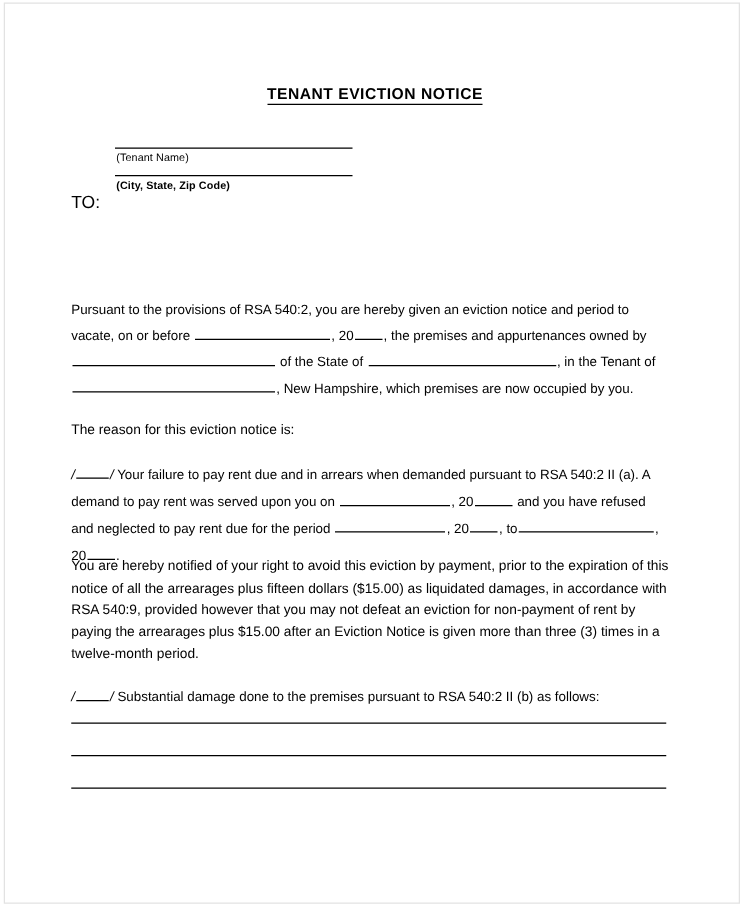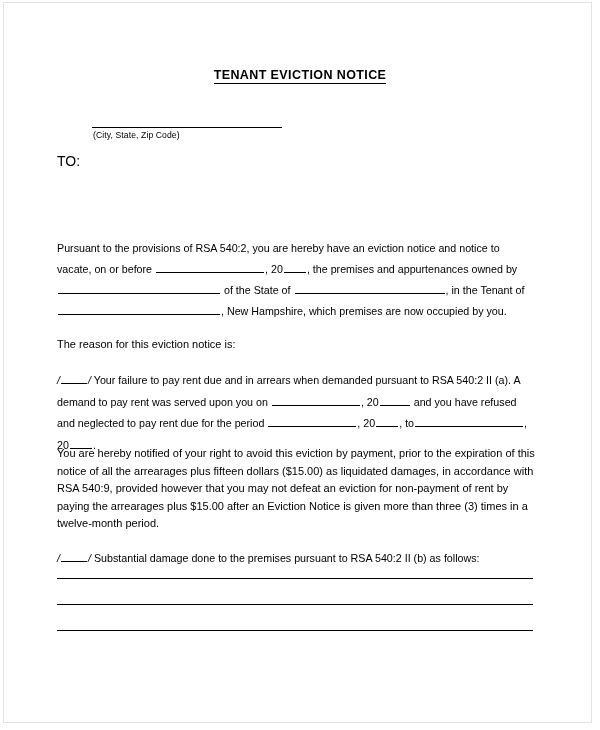--- a/index.html
+++ b/index.html
@@ -170,32 +170,36 @@
   <div id="sheet">
 
     <div class="doc-title">
       <span class="t">TENANT  EVICTION NOTICE</span>
     </div>
 
     <div class="to-block">
       <div class="to-label">TO:</div>
       <div class="to-lines">
 
-
-
-        <div class="to-row" style="margin-top:9px;">
+        <div class="to-row">
+          <div class="to-rule"></div>
+          <div class="to-caption">(Tenant Name)</div>
+        </div>
+
+
+        <div class="to-row" style="margin-top:9px;font-weight:bold;">
           <div class="to-rule"></div>
           <div class="to-caption">(City, State, Zip Code)</div>
         </div>
 
       </div>
     </div>
 
     <div class="para p-main">
-      <span>Pursuant to the provisions of RSA 540:2, you are hereby have an eviction notice and notice to vacate, on or before</span>
+      <span>Pursuant to the provisions of RSA 540:2, you are hereby given an eviction notice and period to vacate, on or before</span>
       <span class="blank w-lg"></span><span>, 20</span><span class="blank w-xs"></span><span>, the premises and appurtenances owned by</span>
       <span class="blank w-xxl"></span>
       <span>of the State of</span>
       <span class="blank w-xl"></span><span>, in the Tenant of</span>
       <span class="blank w-xxl"></span><span>, New Hampshire, which premises are now occupied by you.</span>
     </div>
 
     <div class="para p-reason">The reason for this eviction notice is:</div>
 
     <div class="para p-item1">

